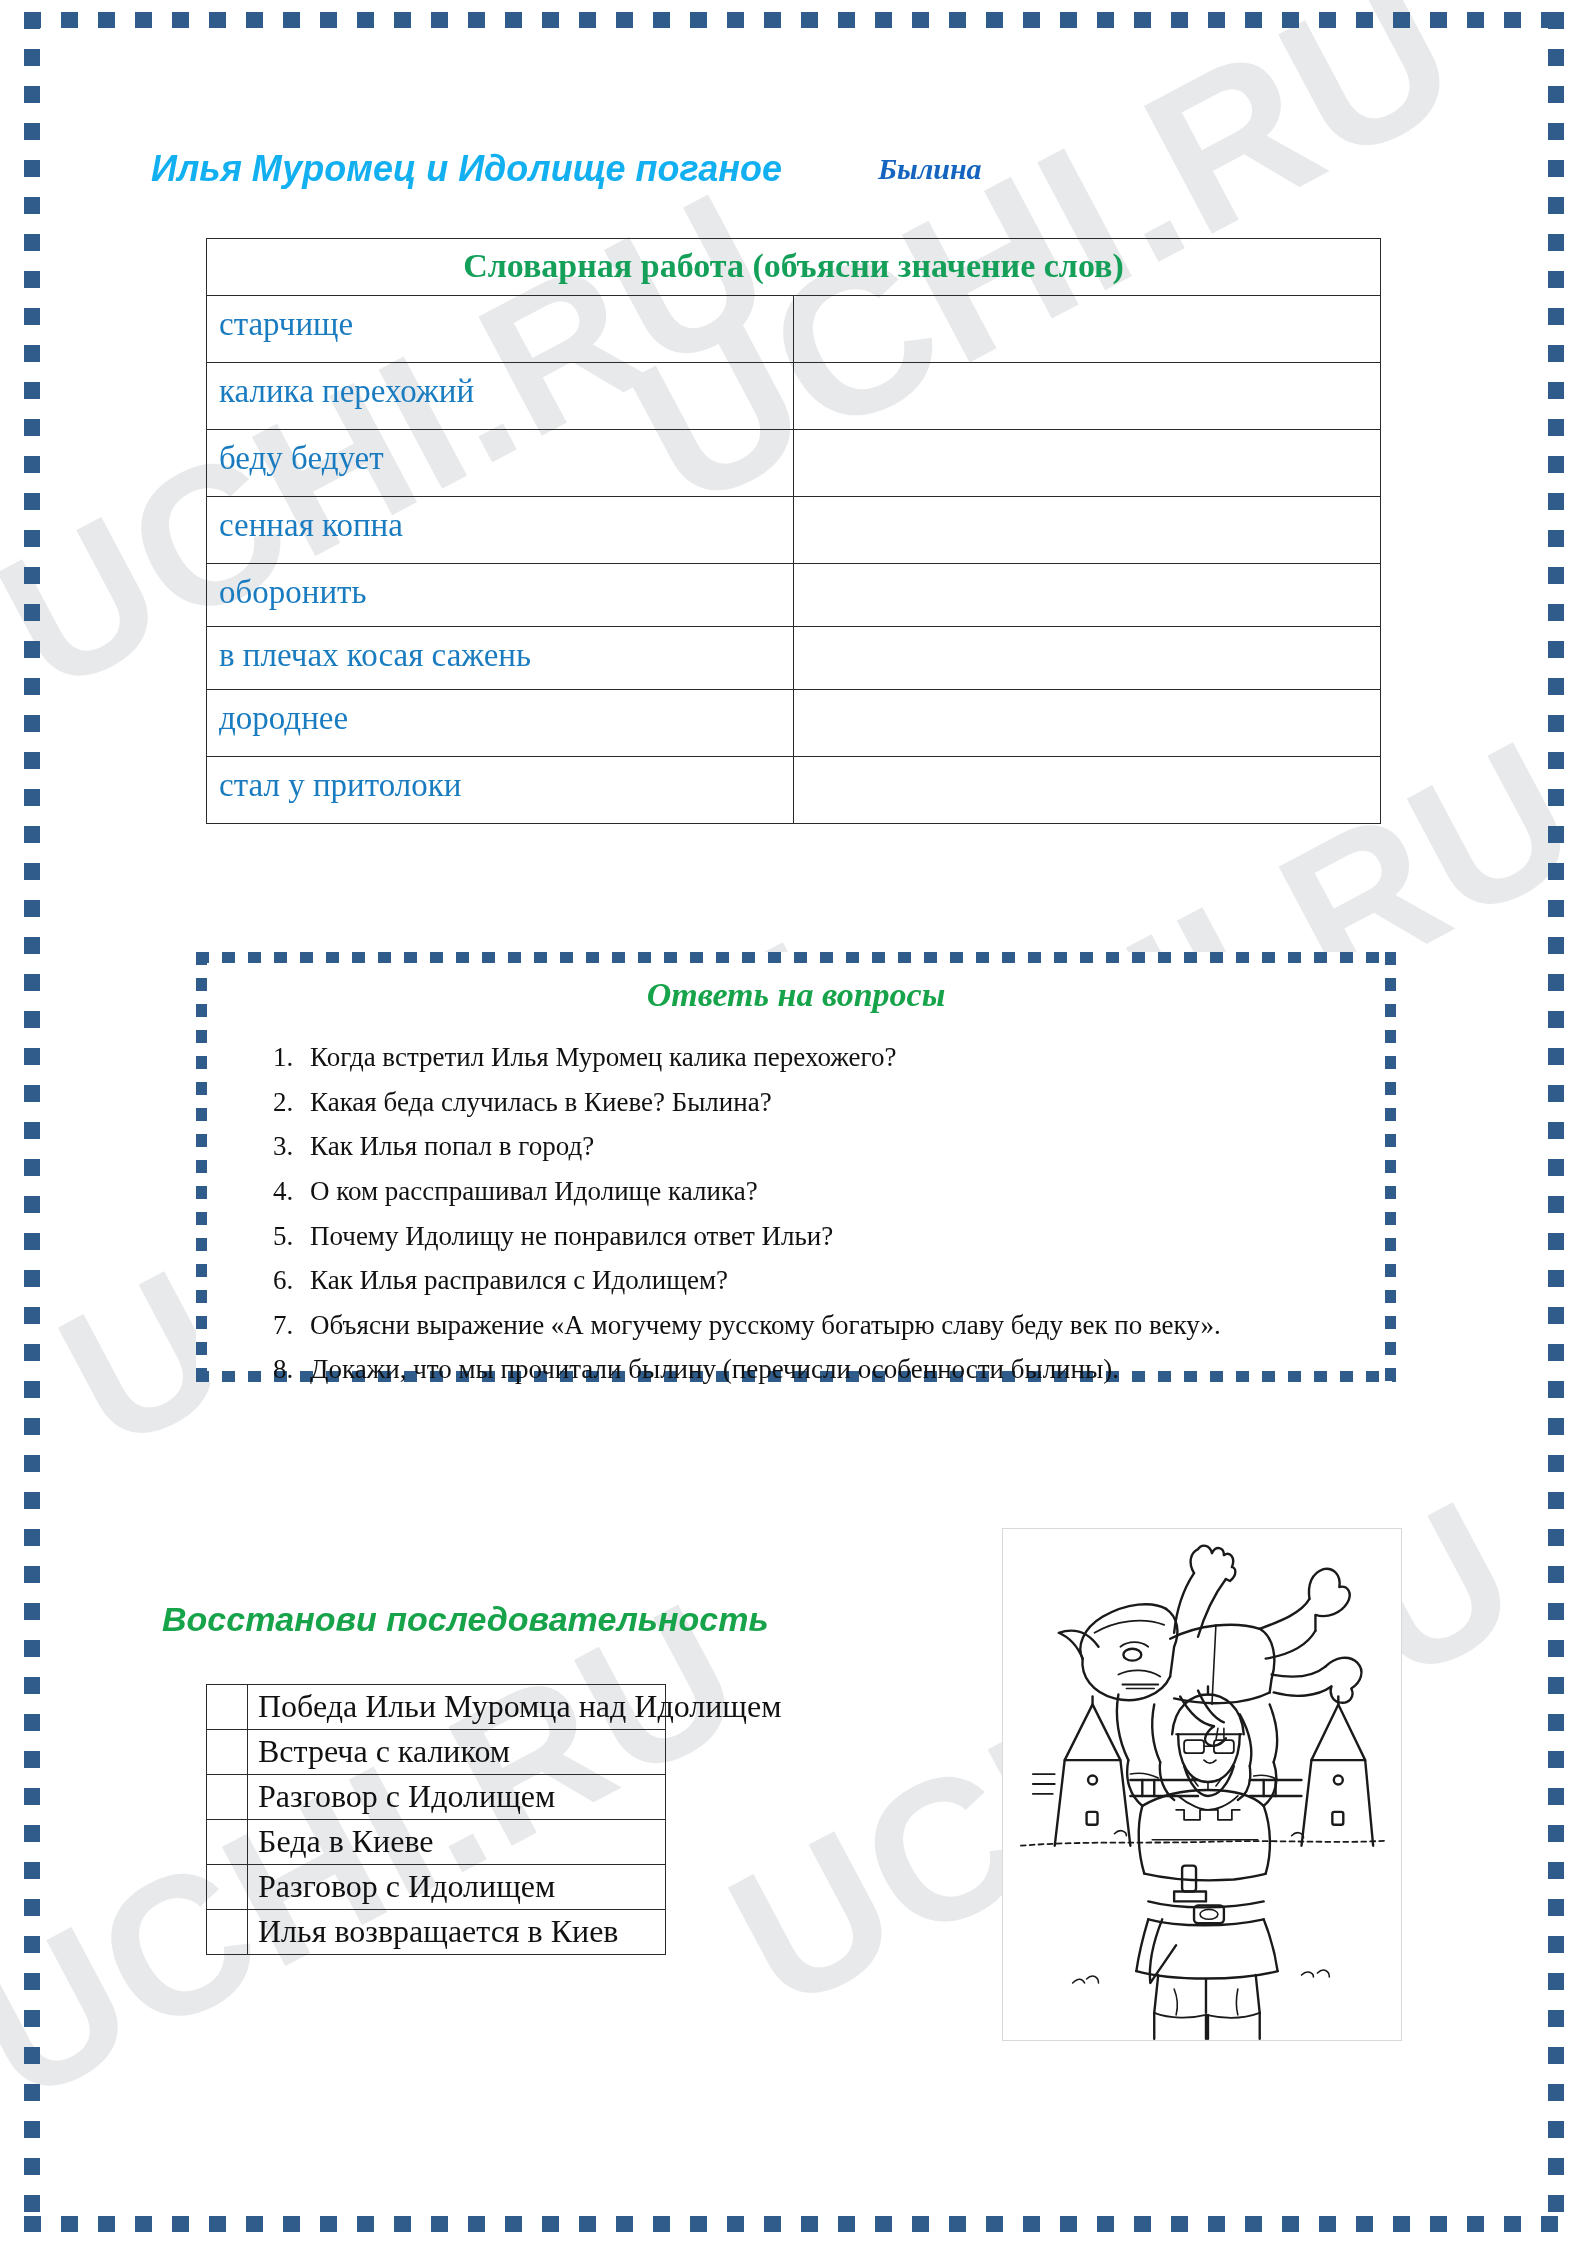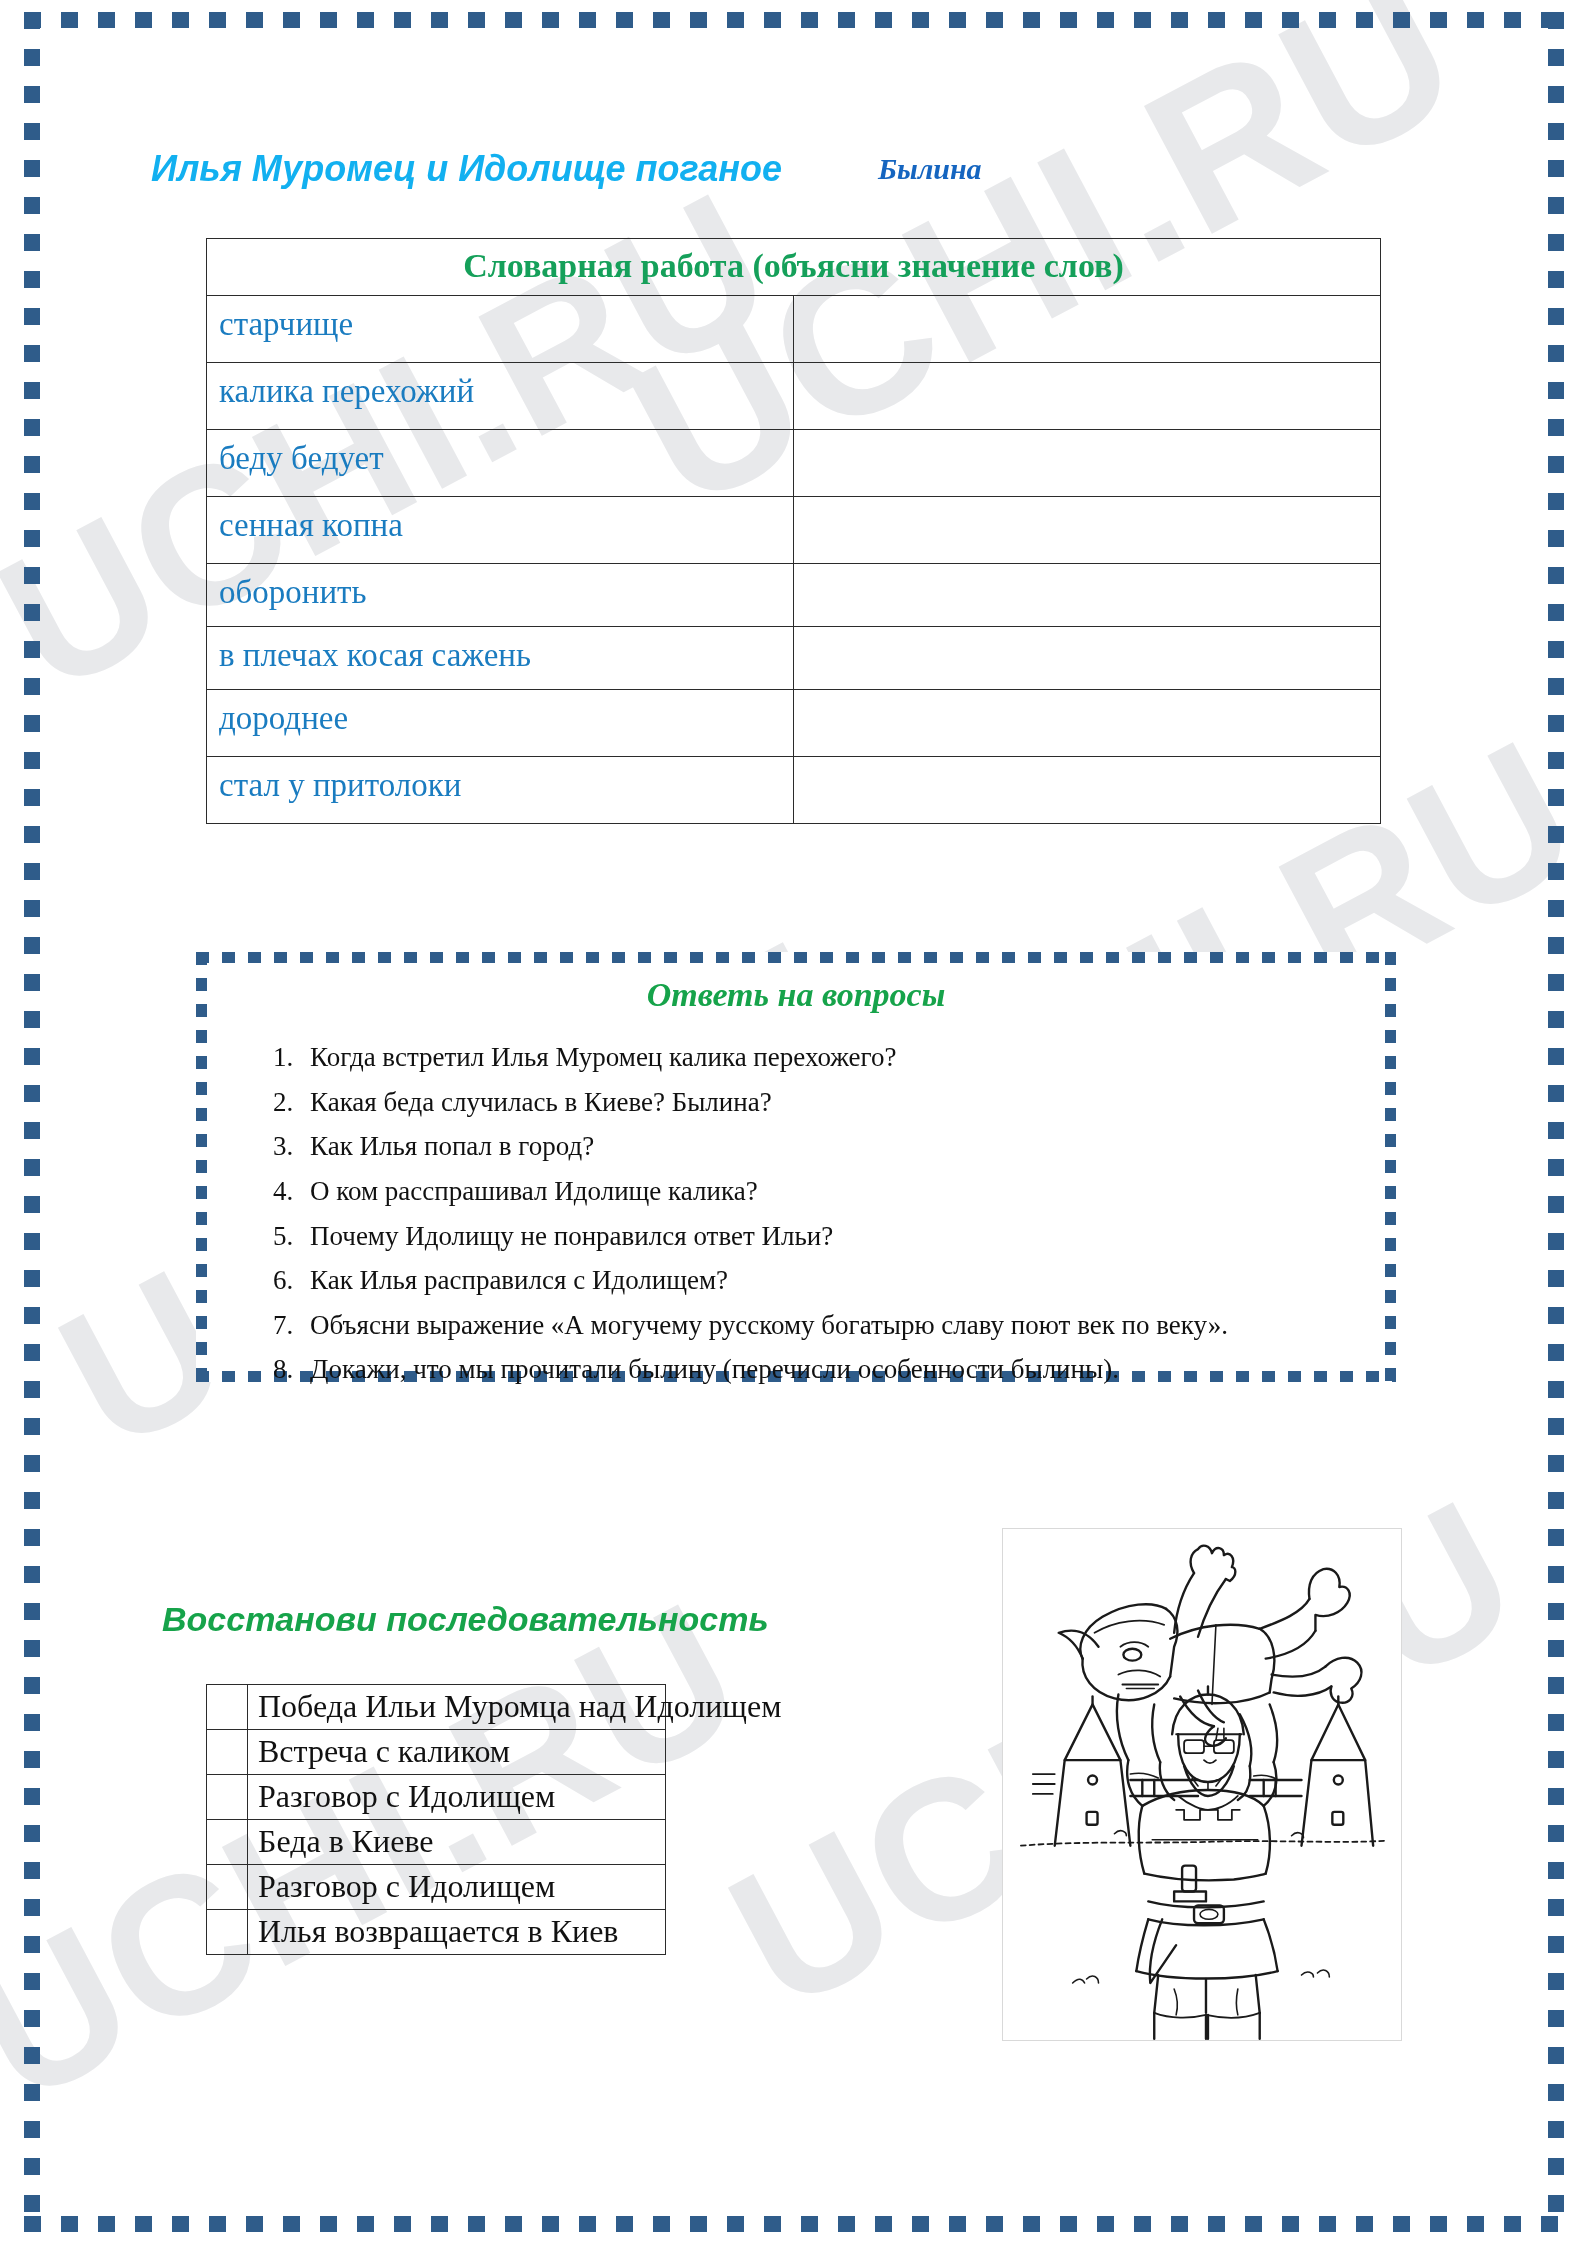--- a/index.html
+++ b/index.html
@@ -319,21 +319,21 @@
 
       <div class="questions-title">Ответь на вопросы</div>
 
       <ol class="questions-list">
         <li>Когда встретил Илья Муромец калика перехожего?</li>
         <li>Какая беда случилась в Киеве? Былина?</li>
         <li>Как Илья попал в город?</li>
         <li>О ком расспрашивал  Идолище калика?</li>
         <li>Почему Идолищу не понравился ответ Ильи?</li>
         <li>Как Илья расправился с Идолищем?</li>
-        <li>Объясни выражение «А могучему русскому богатырю славу поют век по веку».</li>
+        <li>Объясни выражение «А могучему русскому богатырю славу беду век по веку».</li>
         <li>Докажи, что мы прочитали былину (перечисли особенности былины).</li>
       </ol>
     </div>
 
     <div class="sequence-title">Восстанови последовательность</div>
 
     <table class="sequence-table">
       <tbody>
         <tr>
           <td class="seq-num"></td>

